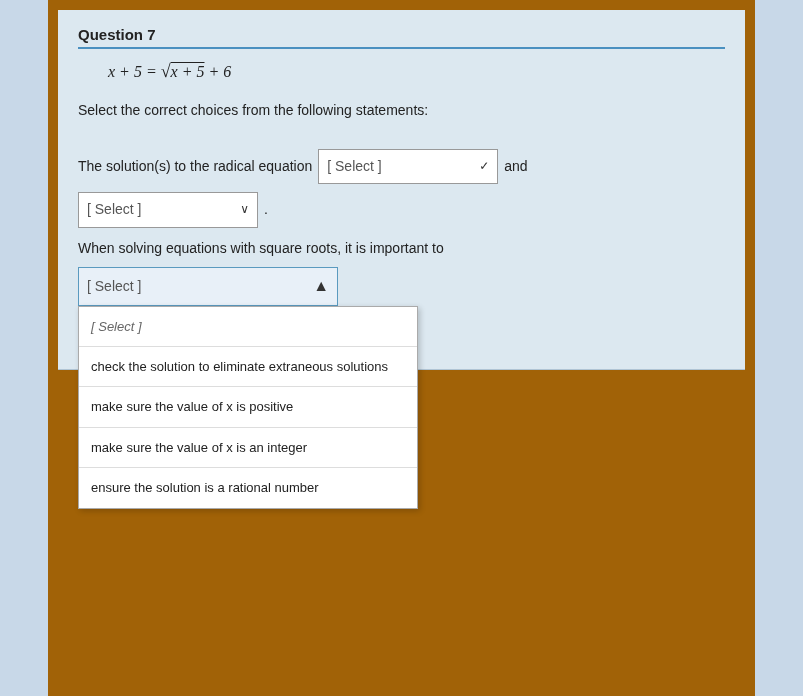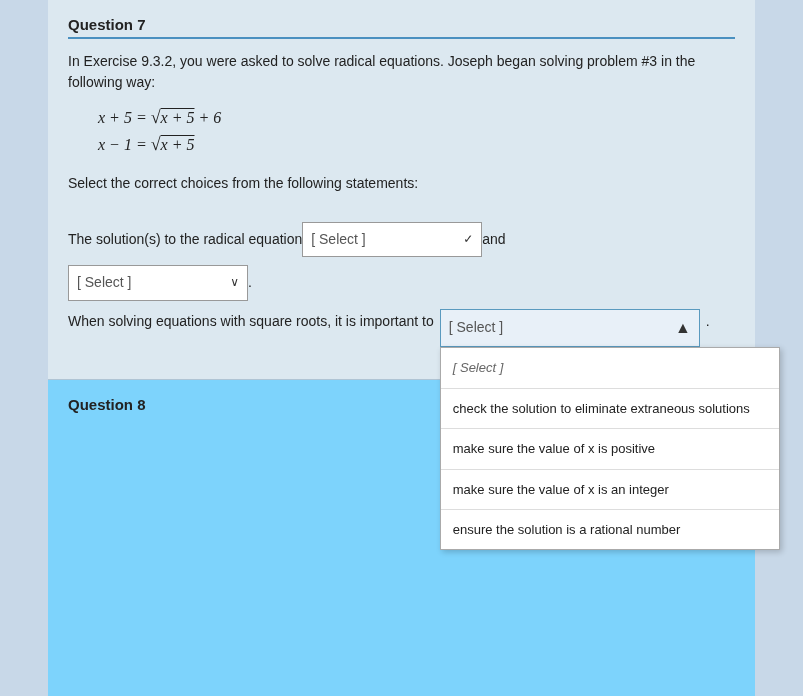--- a/index.html
+++ b/index.html
@@ -8,22 +8,22 @@
       font-size: 14px;
       background: #c8d8e8;
       display: flex;
       justify-content: center;
       align-items: flex-start;
       min-height: 696px;
     }
     .page-container {
       width: 707px;
       min-height: 696px;
-      background: #7dd3fc;
-      padding: 0;
+      background: #a16207;
+      padding: 10px;
       position: relative;
     }
     .question-block {
       background: #dce8f0;
       padding: 16px 20px 20px 20px;
       border-bottom: 1px solid #b0c4d4;
     }
     .question-title {
       font-size: 15px;
       font-weight: bold;
@@ -52,20 +52,21 @@
     .select-section {
       margin-bottom: 12px;
       font-size: 14px;
       color: #222;
       line-height: 1.8;
     }
     .select-row {
       display: flex;
       align-items: center;
       flex-wrap: wrap;
+      gap: 6px;
       margin-bottom: 8px;
     }
     .select-dropdown {
       display: inline-flex;
       align-items: center;
       background: white;
       border: 1px solid #999;
       padding: 4px 8px;
       min-width: 180px;
       cursor: pointer;
@@ -78,20 +79,21 @@
       font-size: 12px;
       color: #333;
     }
     .select-dropdown-wide {
       min-width: 260px;
     }
     .when-text {
       font-size: 14px;
       color: #222;
       margin-bottom: 6px;
+      flex-direction: column;
     }
     .dropdown-open-container {
       position: relative;
       display: inline-block;
     }
     .dropdown-menu {
       position: absolute;
       top: 100%;
       left: 0;
       background: white;
@@ -124,28 +126,24 @@
       font-size: 11px;
       vertical-align: super;
     }
   </style>
 </head>
 <body>
 
 <div class="page-container">
   <div class="question-block">
     <div class="question-title">Question 7</div>
-    <div class="intro-text">In Exercise 9.3.2, you were asked to solve radical equations. Joseph began solving problem #3 in the following way:</div>
 
     <div class="math-steps">
       <div class="math-line">
         <i>x</i> + 5 = <span style="font-size:18px;">√</span><span style="text-decoration:overline; font-style:italic;">x + 5</span> + 6
-      </div>
-      <div class="math-line">
-        <i>x</i> − 1 = <span style="font-size:18px;">√</span><span style="text-decoration:overline; font-style:italic;">x + 5</span>
       </div>
     </div>
 
     <div class="select-section">
       <div style="margin-bottom:26px;">Select the correct choices from the following statements:</div>
 
       <div class="select-row">
         <span>The solution(s) to the radical equation</span>
         <div class="select-dropdown">
           <span>[ Select ]</span>

